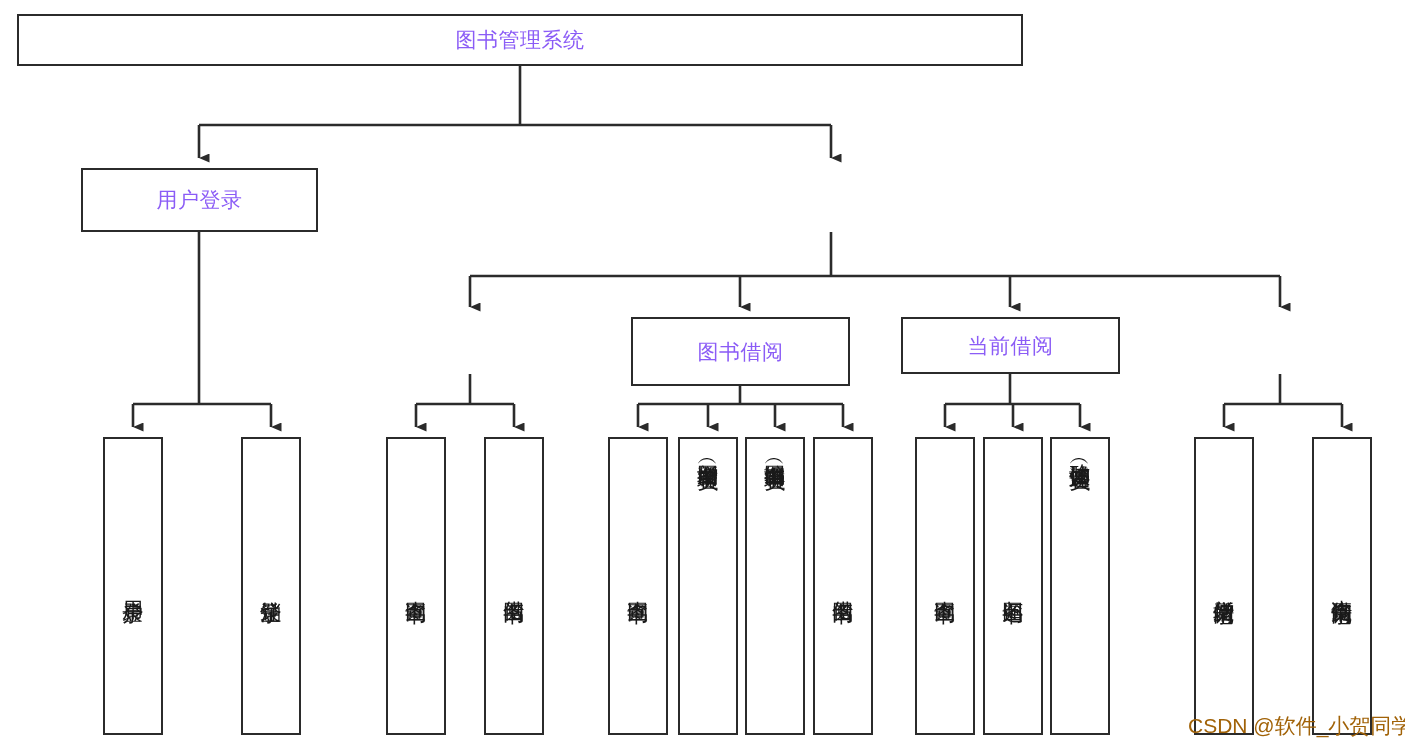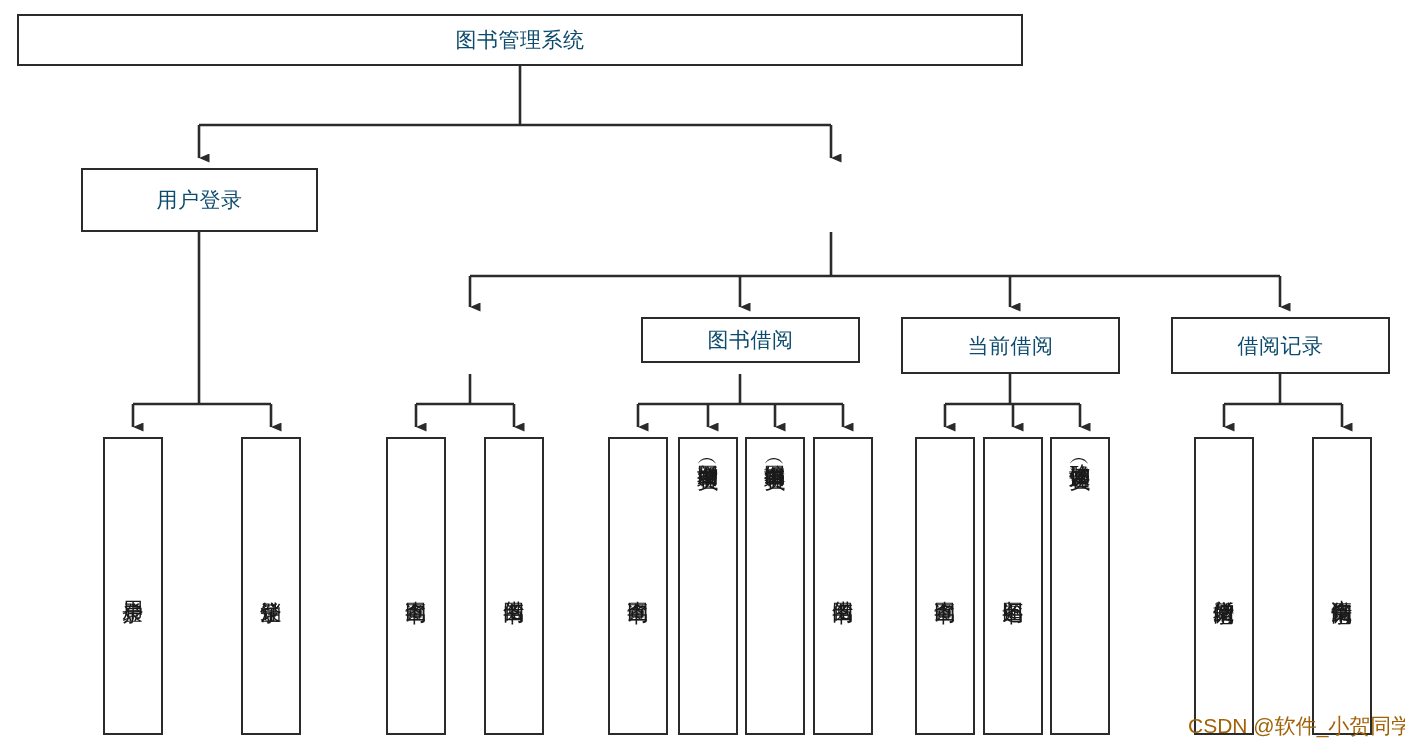--- a/index.html
+++ b/index.html
@@ -31,21 +31,21 @@
     box-sizing: border-box;
     background: #ffffff;
     border: 2px solid #2b2b2b;
     display: flex;
     align-items: center;
     justify-content: center;
     overflow: hidden;
   }
   .node-label-h {
     font-size: 21px;
-    color: #0c4a6e;
+    color: #8b5cf6;
     line-height: 1.1;
     white-space: nowrap;
     letter-spacing: 0.5px;
   }
   .node-label-v {
     font-size: 21px;
     color: #1a1a1a;
     writing-mode: vertical-rl;
     text-orientation: upright;
     line-height: 1.22;
@@ -141,29 +141,26 @@
   </svg>
 
   <div class="node-box" style="left:17px; top:14px; width:1006px; height:52px;">
     <span class="node-label-h">图书管理系统</span>
   </div>
 
   <div class="node-box" style="left:81px; top:168px; width:237px; height:64px;">
     <span class="node-label-h">用户登录</span>
   </div>
 
-  <div class="node-box" style="left:631px; top:317px; width:219px; height:46px;margin-left:10px;">
+  <div class="node-box" style="left:631px; top:317px; width:219px; height:69px;">
     <span class="node-label-h">图书借阅</span>
   </div>
   <div class="node-box" style="left:901px; top:317px; width:219px; height:57px;">
     <span class="node-label-h">当前借阅</span>
   </div>
-  <div class="node-box" style="left:1171px; top:317px; width:219px; height:57px;">
-    <span class="node-label-h">借阅记录</span>
-  </div>
 
   <div class="node-box leaf-box" style="left:103px; top:437px; width:60px; height:298px; align-items:center; padding-top:0;">
     <span class="node-label-v">用户登录</span>
   </div>
   <div class="node-box leaf-box" style="left:241px; top:437px; width:60px; height:298px; align-items:center; padding-top:0;">
     <span class="node-label-v">注销登录</span>
   </div>
 
   <div class="node-box leaf-box" style="left:386px; top:437px; width:60px; height:298px; align-items:center; padding-top:0;">
     <span class="node-label-v">查询图书</span>

